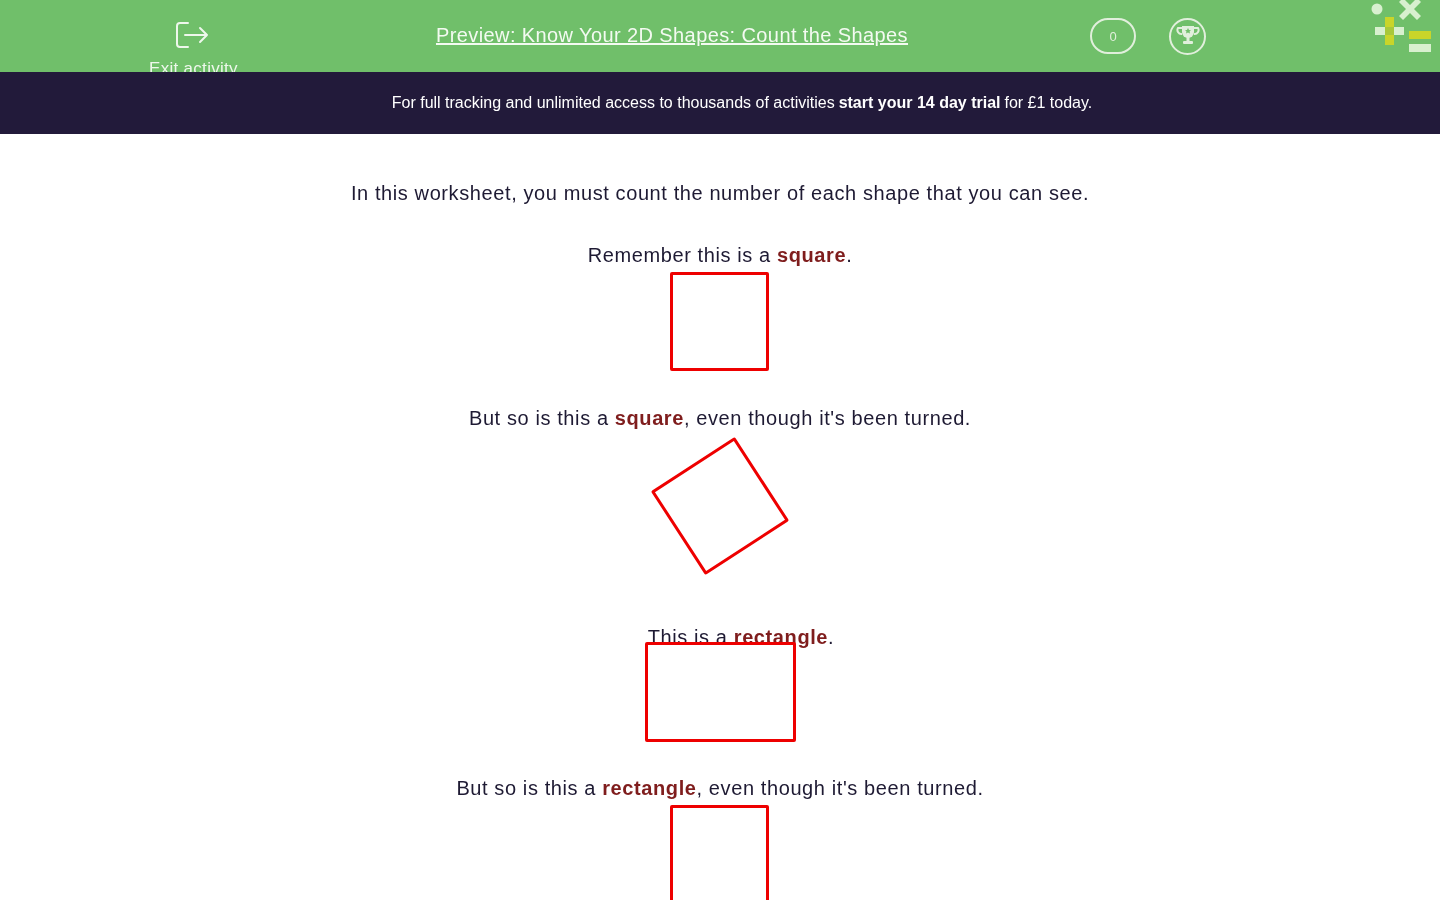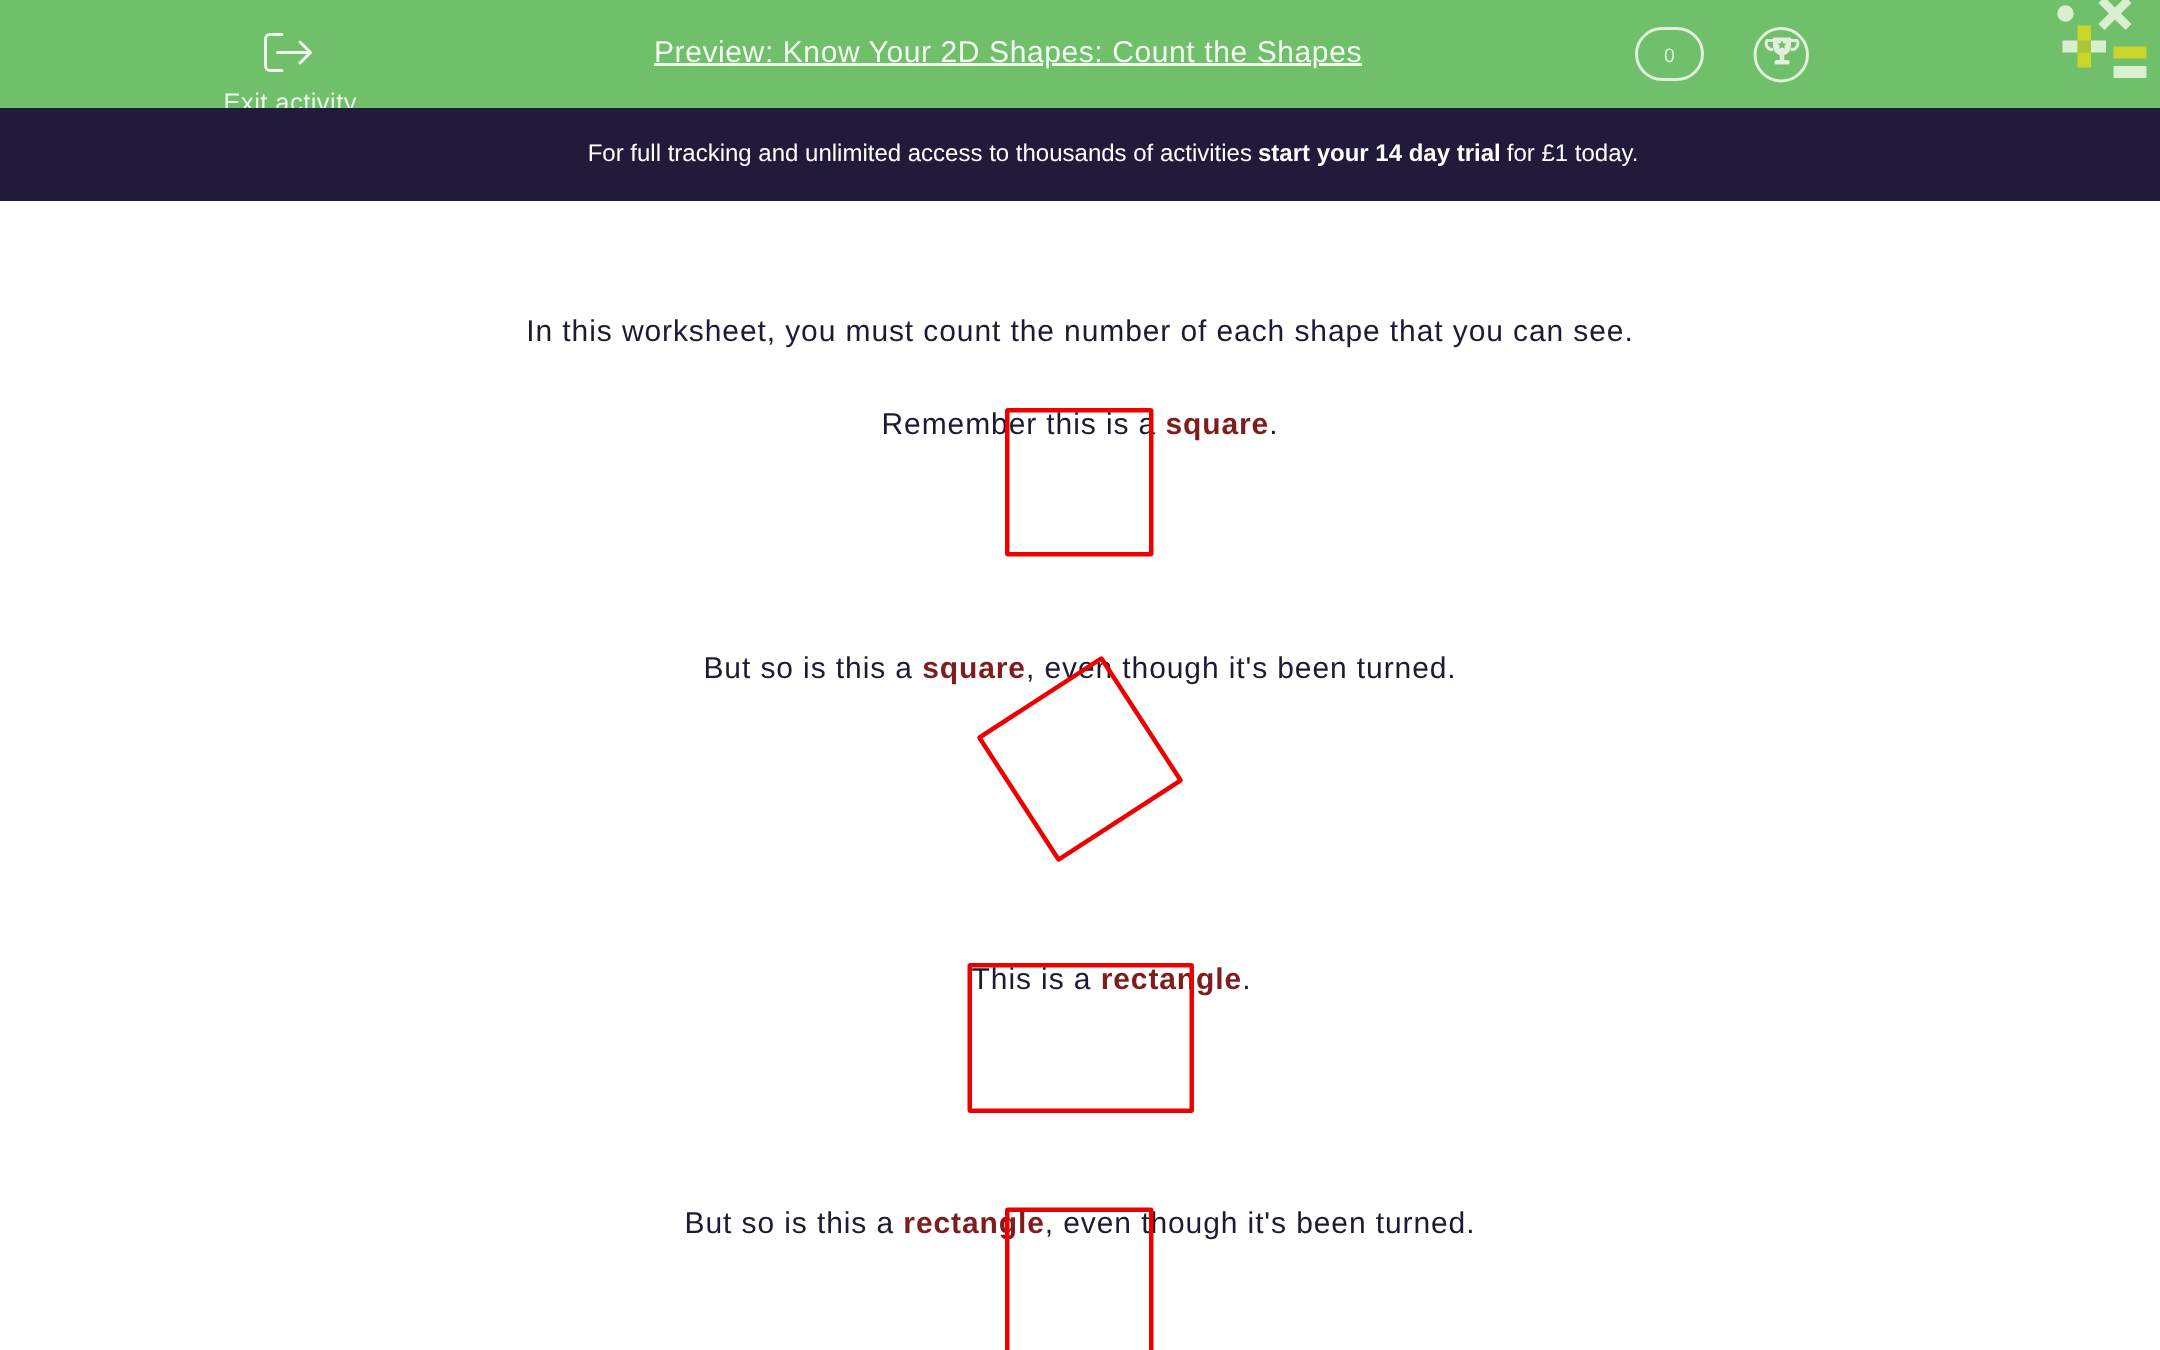--- a/index.html
+++ b/index.html
@@ -35,21 +35,21 @@
     .banner {
       position: absolute; left: 0; top: 72px; width: 1440px; height: 62px;
       background: #221a3a; color: #ffffff; font-size: 16px;
       display: flex; align-items: center; justify-content: center; padding-left: 44px;
     }
     .banner b { font-weight: bold; margin: 16px 4px; cursor: pointer; }
 
     .content { position: absolute; left: 0; top: 134px; width: 1440px; }
     .line {
       position: absolute; left: 0; width: 1440px; text-align: center;
-      font-size: 20px; letter-spacing: 0.6px; color: #1e1a33; margin-top: 28px;
+      font-size: 20px; letter-spacing: 0.6px; color: #1e1a33;
     }
     .line .hl { color: #7f1d1d; font-weight: bold; }
     .shape { position: absolute; border: 3px solid #ee0000; border-radius: 2px; }
   </style>
 </head>
 <body>
 
 <div class="topbar">
   <div class="exit-btn">
     <span>
@@ -102,21 +102,21 @@
   <div class="line" style="top:110px;">
     <span>Remember this is a </span><span class="hl">square</span><span>.</span>
   </div>
   <div class="shape" style="left:670px; top:138px; width:99px; height:99px;"></div>
 
   <div class="line" style="top:273px;">
     <span>But so is this a </span><span class="hl">square</span><span>, even though it's been turned.</span>
   </div>
   <div class="shape" style="left:670px; top:322px; width:100px; height:100px; transform:rotate(-33deg);"></div>
 
-  <div class="line" style="top:480px;padding-left:42px;">
+  <div class="line" style="top:492px;padding-left:42px;">
     <span>This is a </span><span class="hl">rectangle</span><span>.</span>
   </div>
   <div class="shape" style="left:645px; top:508px; width:151px; height:100px;"></div>
 
   <div class="line" style="top:643px;">
     <span>But so is this a </span><span class="hl">rectangle</span><span>, even though it's been turned.</span>
   </div>
   <div class="shape" style="left:670px; top:671px; width:99px; height:151px;"></div>
 </div>
 

